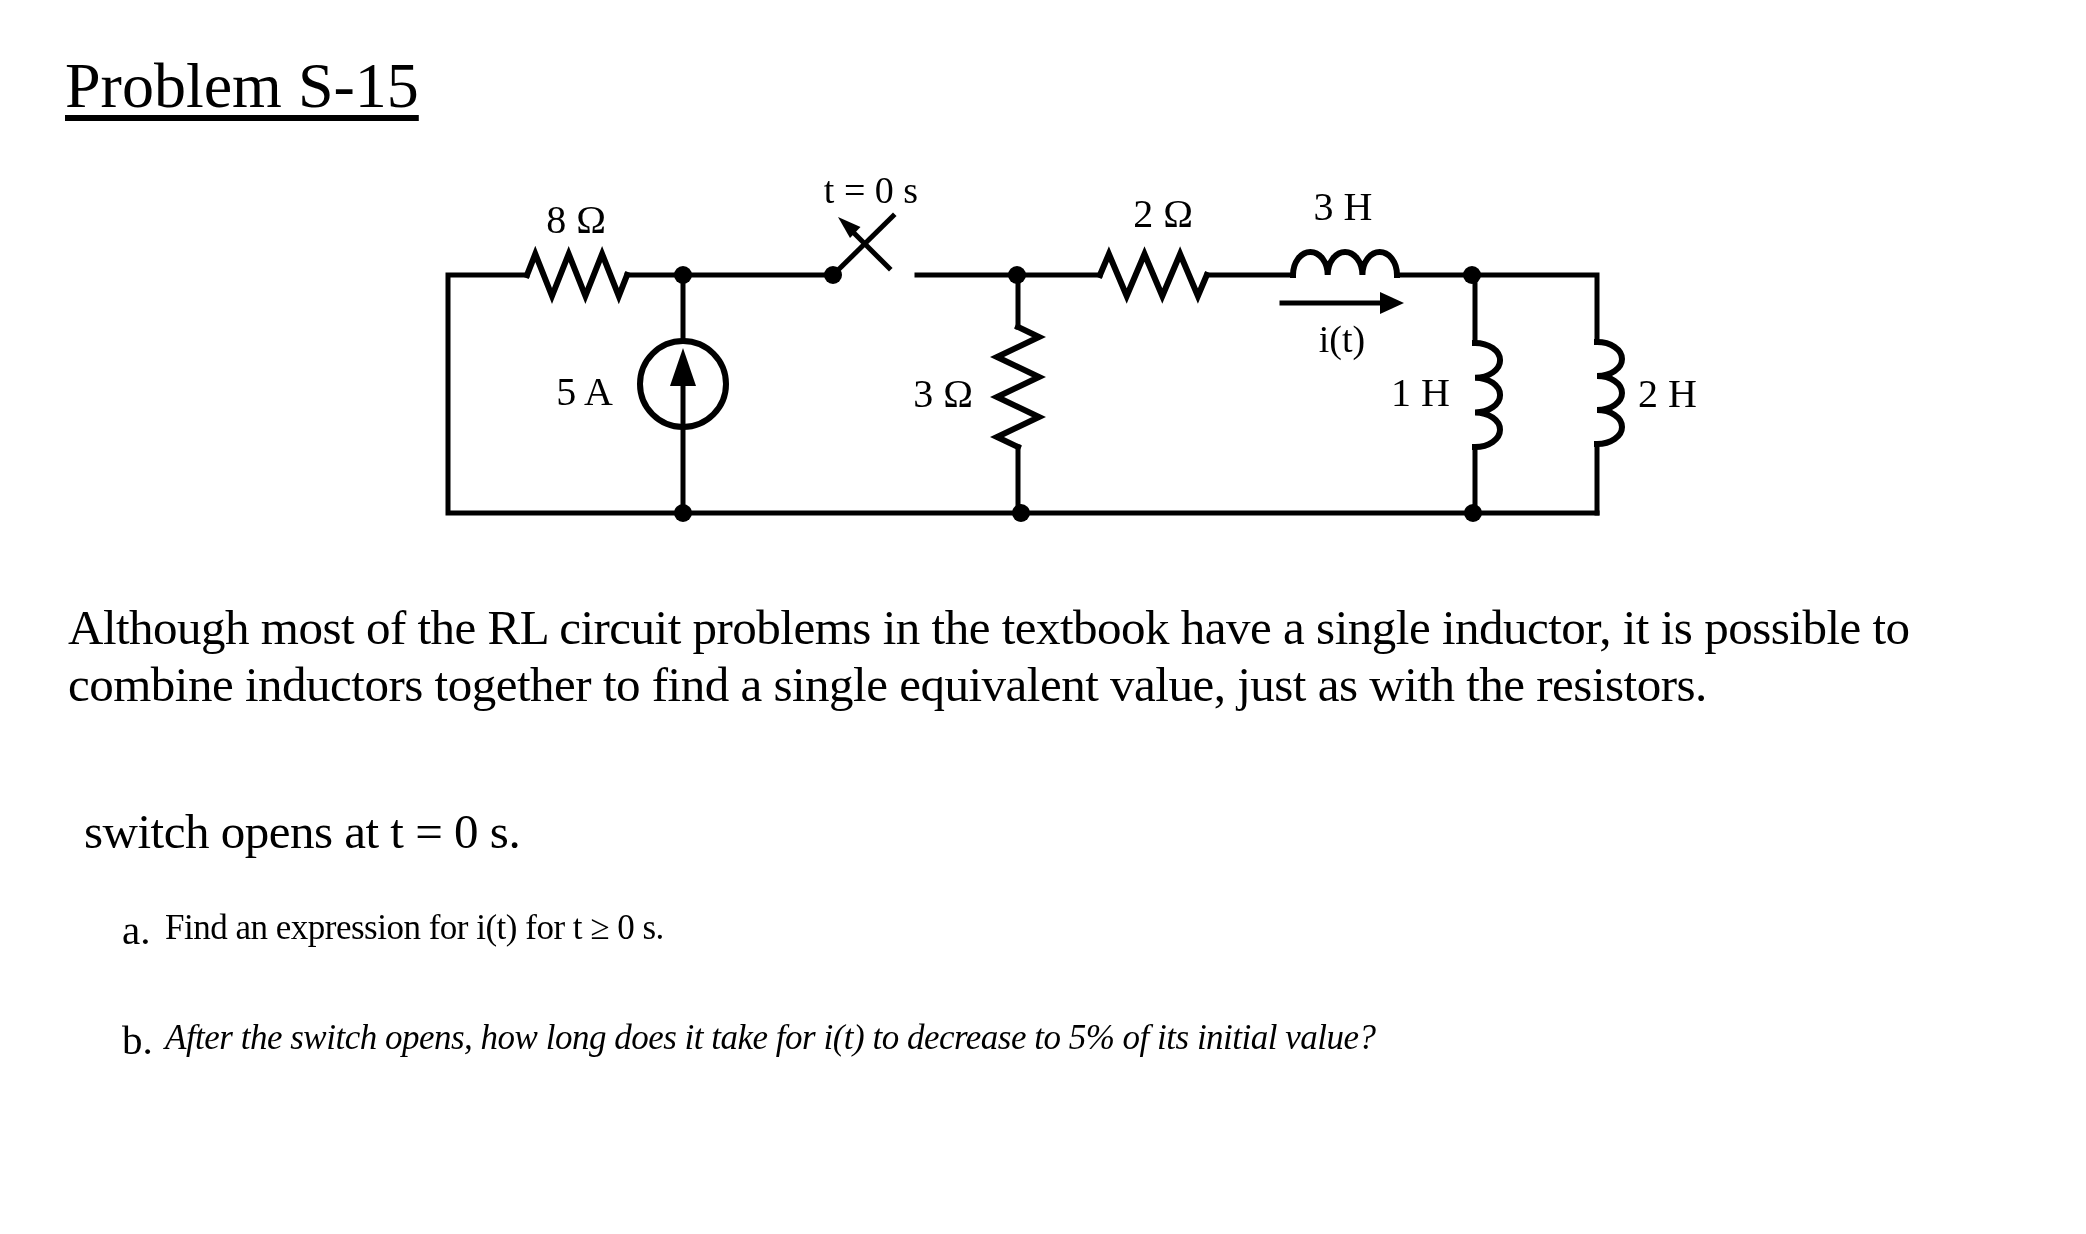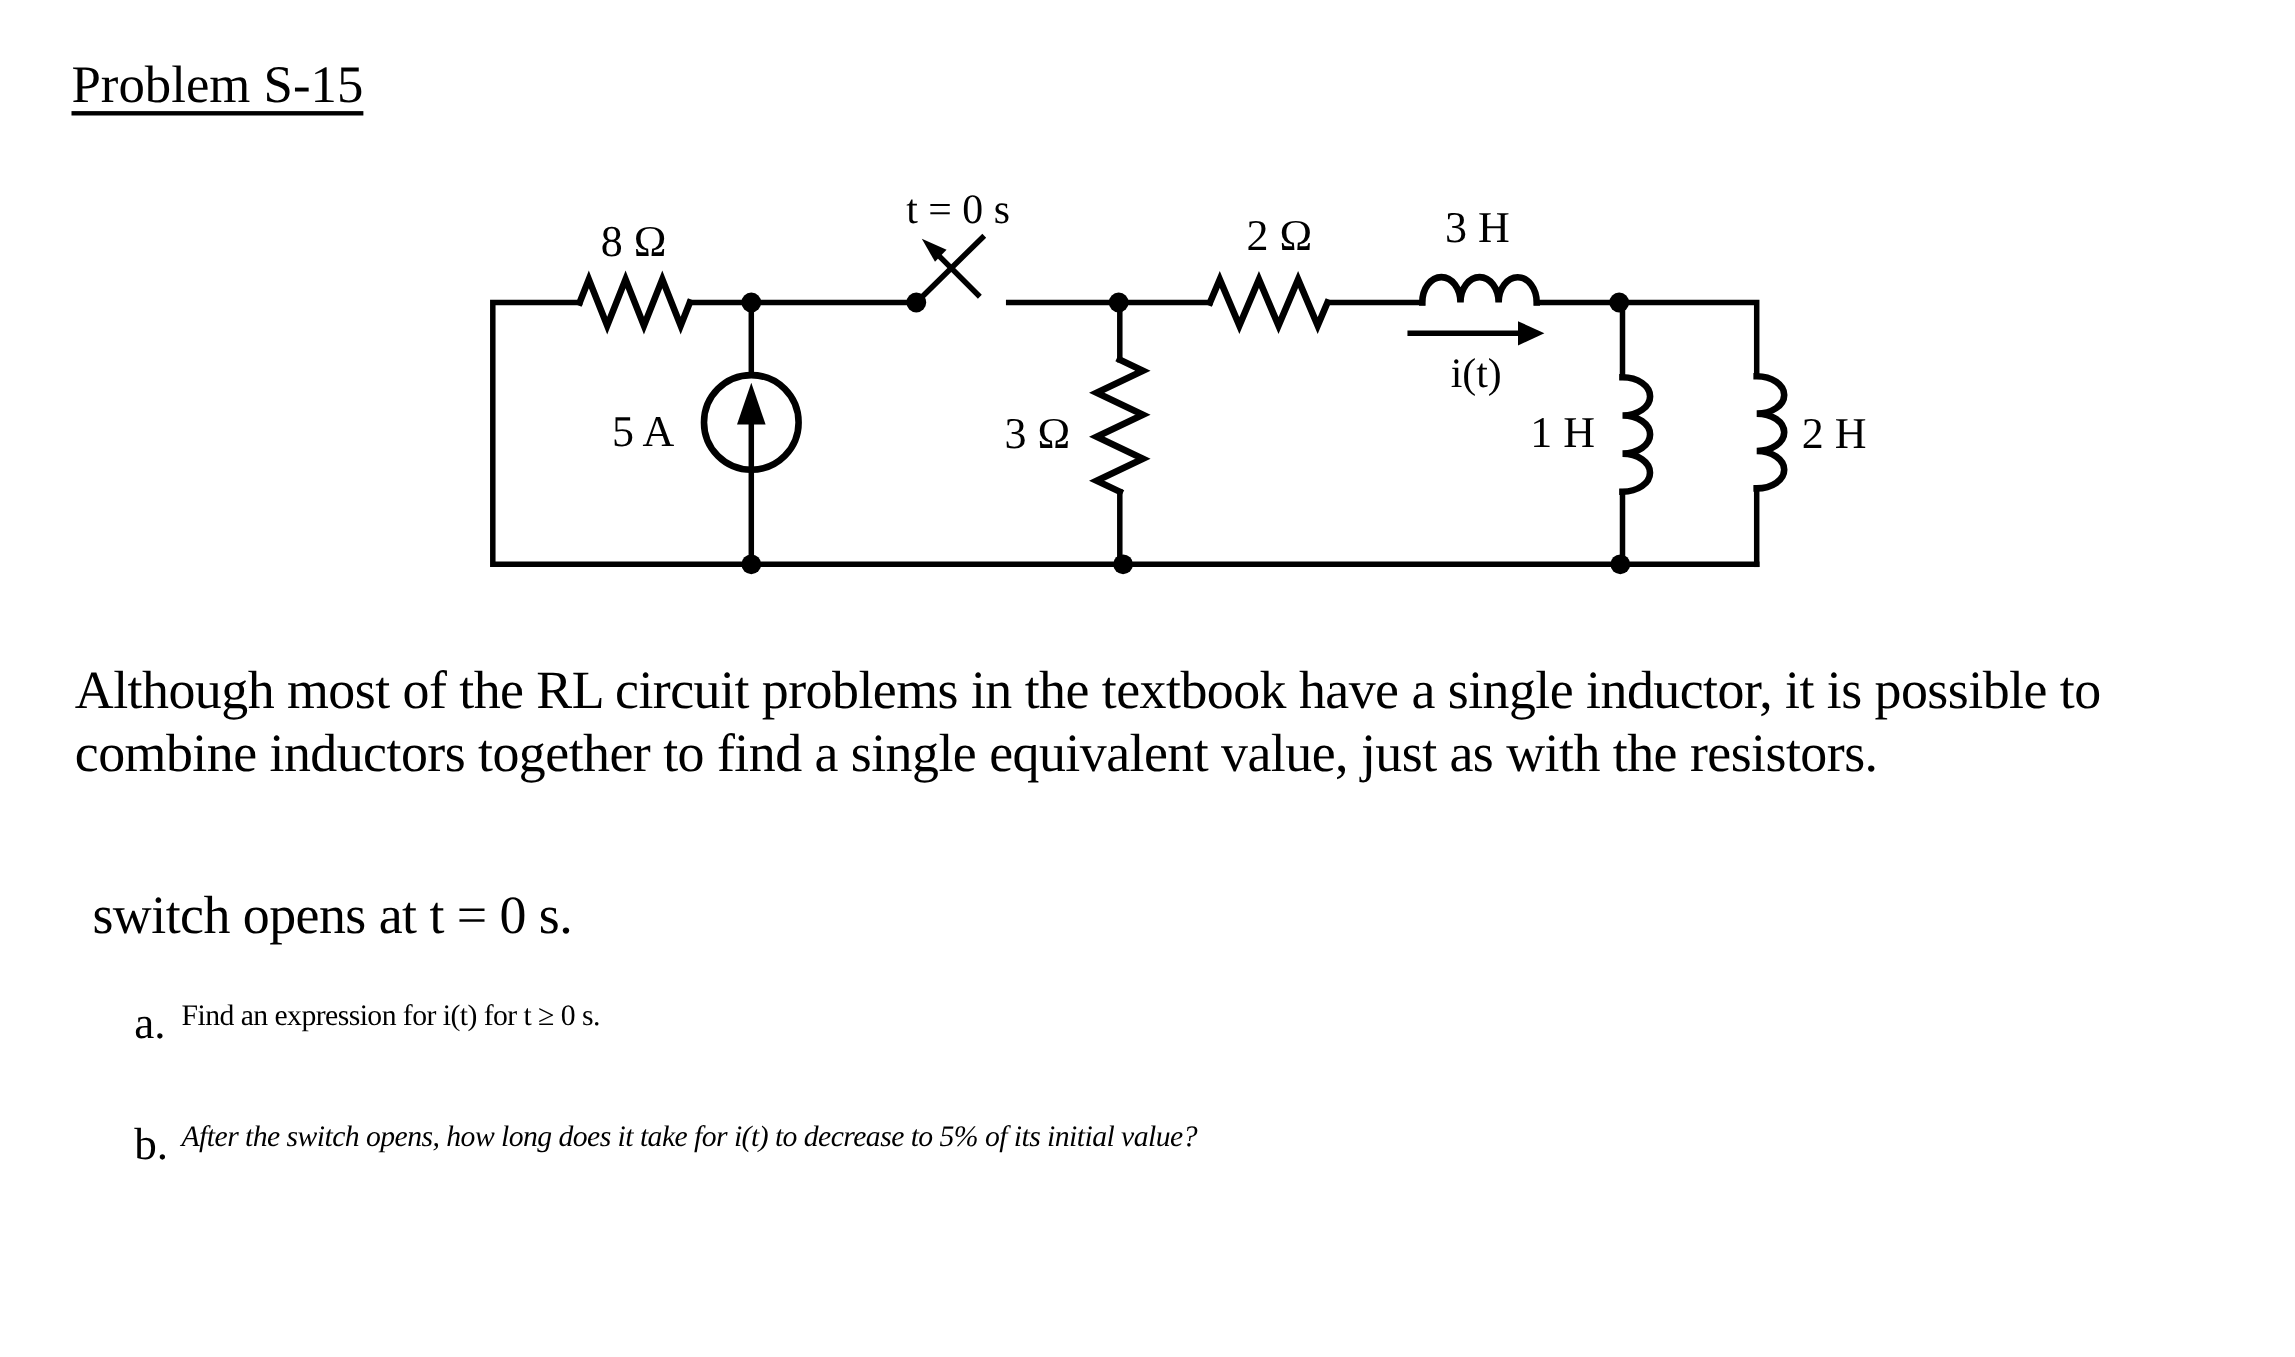--- a/index.html
+++ b/index.html
@@ -6,38 +6,38 @@
   .page{
     position:relative;
     width:2086px;height:1234px;
     background:#ffffff;
     font-family:"Liberation Serif", serif;
     color:#000000;
     overflow:hidden;
   }
   .title{
     position:absolute;left:65px;top:54px;
-    font-size:48px;line-height:1;
+    font-size:64px;line-height:1;
     text-decoration:underline;
     text-underline-offset:8px;
     white-space:pre;
   }
   .bodyline{
     position:absolute;
     font-size:49px;line-height:1;
     letter-spacing:-0.5px;
     white-space:pre;
   }
   .item-marker{
     position:absolute;left:122px;
     font-size:41px;line-height:1;white-space:pre;
   }
   .item-text{
     position:absolute;left:165px;
-    font-size:27px;line-height:1;letter-spacing:-0.5px;white-space:pre;
+    font-size:35px;line-height:1;letter-spacing:-0.5px;white-space:pre;
   }
   svg.circuit{position:absolute;left:0;top:0;}
   .wire{fill:none;stroke:#000;stroke-width:5;stroke-linecap:square;stroke-linejoin:miter;}
   .comp{fill:none;stroke:#000;stroke-width:6;stroke-linecap:square;stroke-linejoin:miter;}
   .node{fill:#000;stroke:none;}
   .arrowfill{fill:#000;stroke:none;}
   .clabel{font-family:"Liberation Serif", serif;font-size:40px;fill:#000;}
   .clabel-small{font-family:"Liberation Serif", serif;font-size:38px;fill:#000;}
 </style>
 </head>

